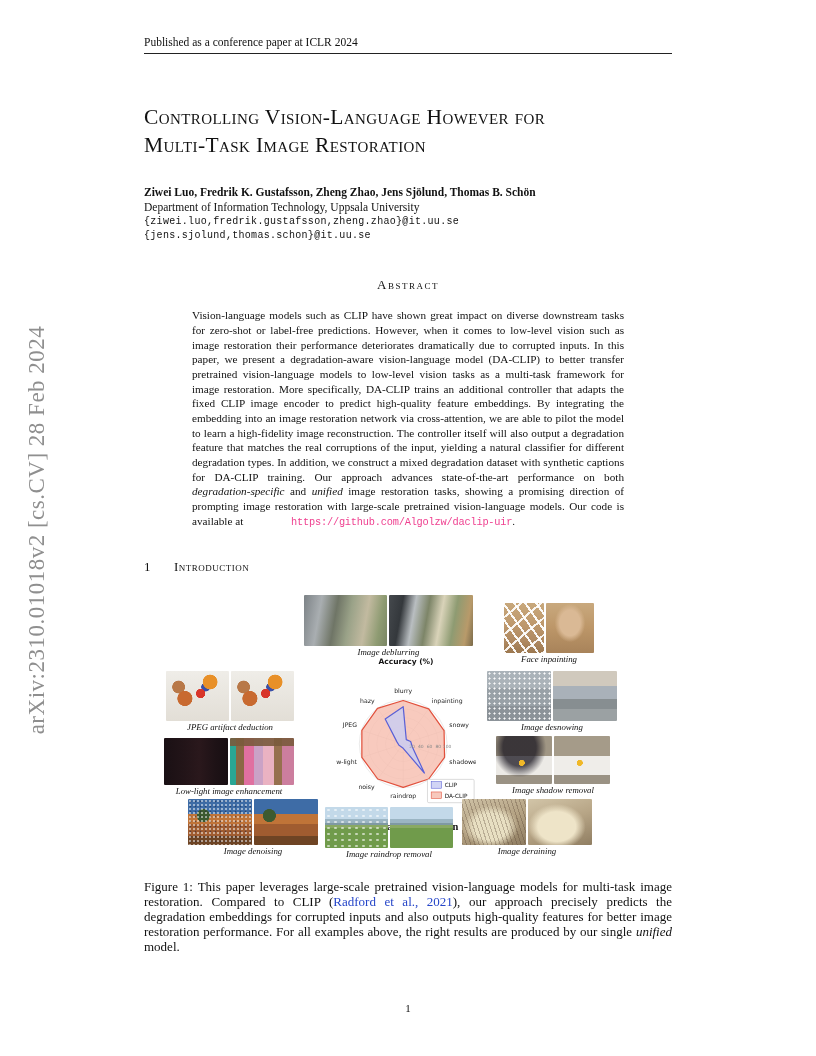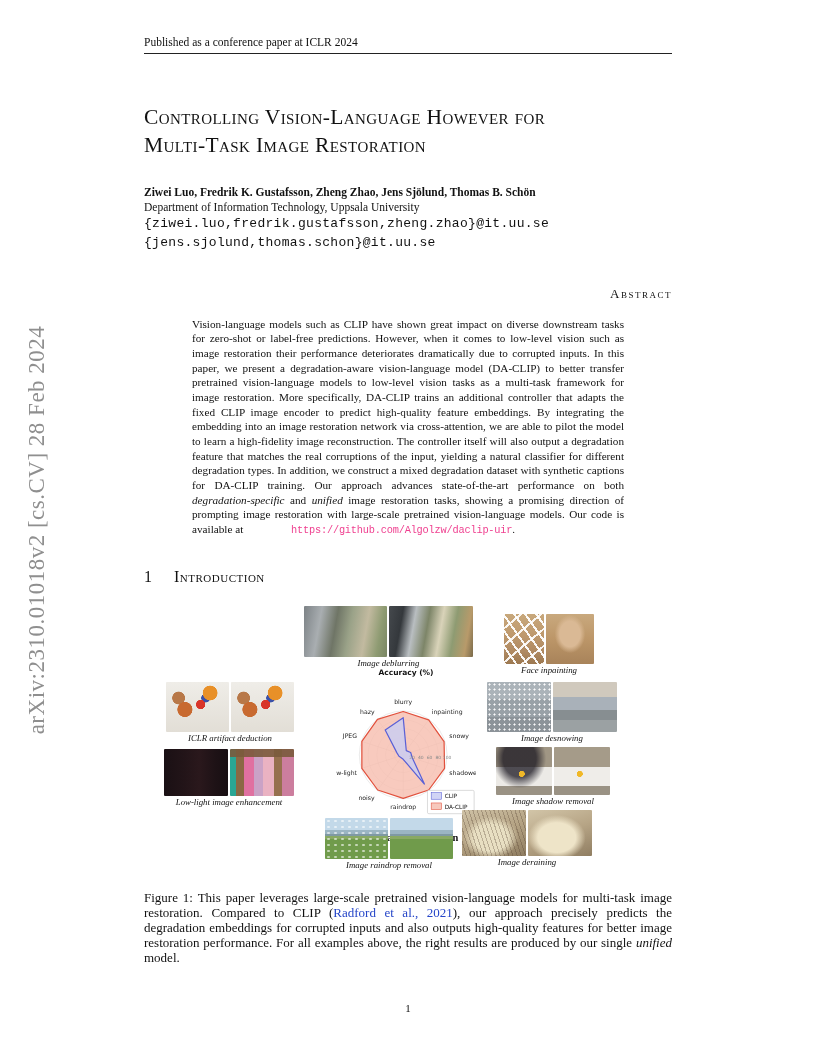--- a/index.html
+++ b/index.html
@@ -34,27 +34,27 @@
     margin-top:50px;
     font-size:21.5px;
     font-variant:small-caps;
     letter-spacing:0.4px;
     line-height:1.28;
   }
   .authors{margin-top:26px;font-size:11.5px;line-height:1.32;}
   .authors .names{font-weight:bold;}
   .authors .emails{
     font-family:"Liberation Mono", monospace;
-    font-size:13px;
+    font-size:10px;
     letter-spacing:0.3px;
     line-height:1.4;
   }
   .abs-heading{
     margin-top:34px;
-    text-align:right;
+    text-align:center;
     font-variant:small-caps;
     font-size:13px;
     letter-spacing:1.5px;
   }
   .abs-body{
     margin:15px 48px 0 48px;
     font-size:11.2px;
     line-height:14.65px;
     text-align:justify;
   }
@@ -62,21 +62,21 @@
   .code-link{
     font-family:"Liberation Mono", monospace;
     font-size:10.3px;
     color:#ef3f8f;
     text-decoration:none;
     letter-spacing:-0.2px;
     margin-left:45px;
   }
   .sec-heading{
     margin-top:30px;
-    font-size:16px;
+    font-size:13px;
     font-variant:small-caps;
     letter-spacing:0.5px;
   }
   .sec-heading .sec-num{display:inline-block;width:30px;}
   
   .figure-canvas{
     position:relative;
     margin-top:20px;
     width:528px;height:268px;
   }
@@ -222,21 +222,21 @@
             <div class="ph ph-inpainting-a" style="width: 40px; height: 50px;"></div>
             <div class="ph ph-inpainting-b" style="width: 48px; height: 50px;"></div>
           </div>
           <div class="fig-cap">Face inpainting</div>
         </div>
         <div class="fig-group" style="left: 22px; top: 76px;">
           <div class="pair">
             <div class="ph ph-jpeg-a" style="width: 63px; height: 50px;"></div>
             <div class="ph ph-jpeg-b" style="width: 63px; height: 50px;"></div>
           </div>
-          <div class="fig-cap">ICLR artifact deduction</div>
+          <div class="fig-cap">JPEG artifact deduction</div>
         </div>
         <div class="fig-group" style="left: 343px; top: 76px;">
           <div class="pair">
             <div class="ph ph-desnowing-a" style="width: 64px; height: 50px;"></div>
             <div class="ph ph-desnowing-b" style="width: 64px; height: 50px;"></div>
           </div>
           <div class="fig-cap">Image desnowing</div>
         </div>
         <div class="fig-group" style="left: 20px; top: 143px;">
           <div class="pair">
@@ -245,20 +245,27 @@
           </div>
           <div class="fig-cap">Low-light image enhancement</div>
         </div>
         <div class="fig-group" style="left: 352px; top: 141px;">
           <div class="pair">
             <div class="ph ph-shadow-a" style="width: 56px; height: 48px;"></div>
             <div class="ph ph-shadow-b" style="width: 56px; height: 48px;"></div>
           </div>
           <div class="fig-cap">Image shadow removal</div>
         </div>
+        <div class="fig-group" style="left: 44px; top: 204px;">
+          <div class="pair">
+            <div class="ph ph-denoising-a" style="width: 64px; height: 46px;"></div>
+            <div class="ph ph-denoising-b" style="width: 64px; height: 46px;"></div>
+          </div>
+          <div class="fig-cap">Image denoising</div>
+        </div>
         <div class="fig-group" style="left: 318px; top: 204px;">
           <div class="pair">
             <div class="ph ph-deraining-a" style="width: 64px; height: 46px;"></div>
             <div class="ph ph-deraining-b" style="width: 64px; height: 46px;"></div>
           </div>
           <div class="fig-cap">Image deraining</div>
         </div>
         <div class="fig-group" style="left: 181px; top: 212px;">
           <div class="pair">
             <div class="ph ph-raindrop-a" style="width: 63px; height: 41px;"></div>

